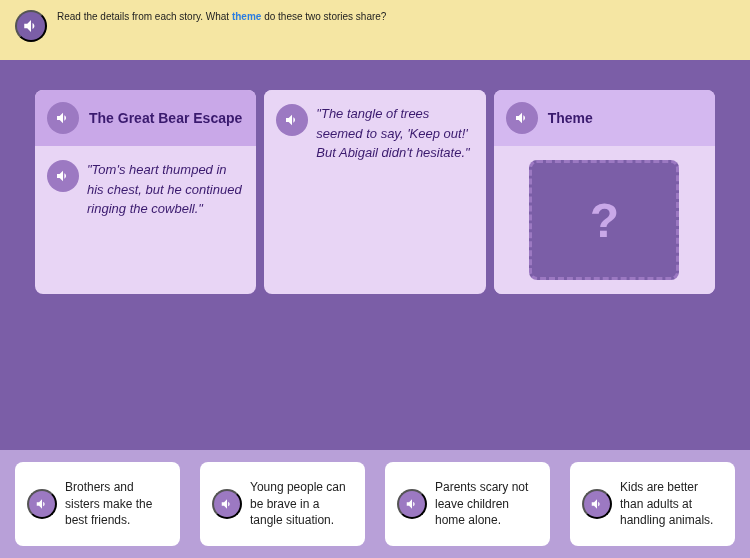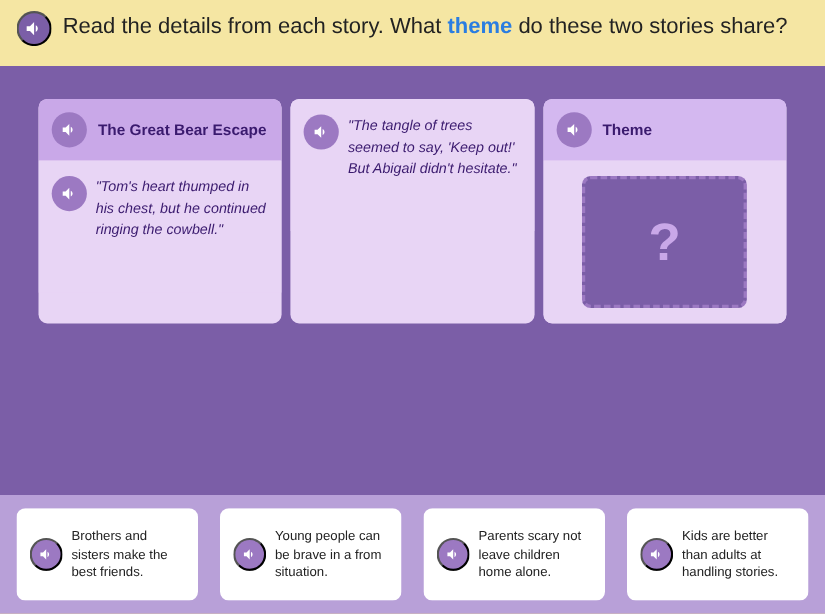--- a/index.html
+++ b/index.html
@@ -24,21 +24,21 @@
       width: 32px;
       height: 32px;
       border-radius: 50%;
       background: #7b5ea7;
       display: flex; align-items: center; justify-content: center;
       flex-shrink: 0;
       cursor: pointer;
     }
     .instruction-icon svg { width: 18px; height: 18px; }
     .instruction-text {
-      font-size: 20px;
+      font-size: 10px;
       color: #222;
       line-height: 1.4;
       text-align: center;
     }
     .instruction-text .theme-word {
       color: #2a7de1;
       font-weight: bold;
     }
 
     
@@ -251,34 +251,34 @@
     </button>
     <span class="answer-text">Brothers and sisters make the best friends.</span>
   </div>
 
   <div class="answer-card">
     <button class="answer-speaker">
       <svg viewBox="0 0 24 24" fill="white">
         <path d="M3 9v6h4l5 5V4L7 9H3zm13.5 3c0-1.77-1.02-3.29-2.5-4.03v8.05c1.48-.73 2.5-2.25 2.5-4.02z"></path>
       </svg>
     </button>
-    <span class="answer-text">Young people can be brave in a from situation.</span>
+    <span class="answer-text">Young people can be brave in a tangle situation.</span>
   </div>
 
   <div class="answer-card">
     <button class="answer-speaker">
       <svg viewBox="0 0 24 24" fill="white">
         <path d="M3 9v6h4l5 5V4L7 9H3zm13.5 3c0-1.77-1.02-3.29-2.5-4.03v8.05c1.48-.73 2.5-2.25 2.5-4.02z"></path>
       </svg>
     </button>
     <span class="answer-text">Parents scary not leave children home alone.</span>
   </div>
 
   <div class="answer-card">
     <button class="answer-speaker">
       <svg viewBox="0 0 24 24" fill="white">
         <path d="M3 9v6h4l5 5V4L7 9H3zm13.5 3c0-1.77-1.02-3.29-2.5-4.03v8.05c1.48-.73 2.5-2.25 2.5-4.02z"></path>
       </svg>
     </button>
-    <span class="answer-text">Kids are better than adults at handling stories.</span>
+    <span class="answer-text">Kids are better than adults at handling animals.</span>
   </div>
 
 </div>
 
 </body></html>

